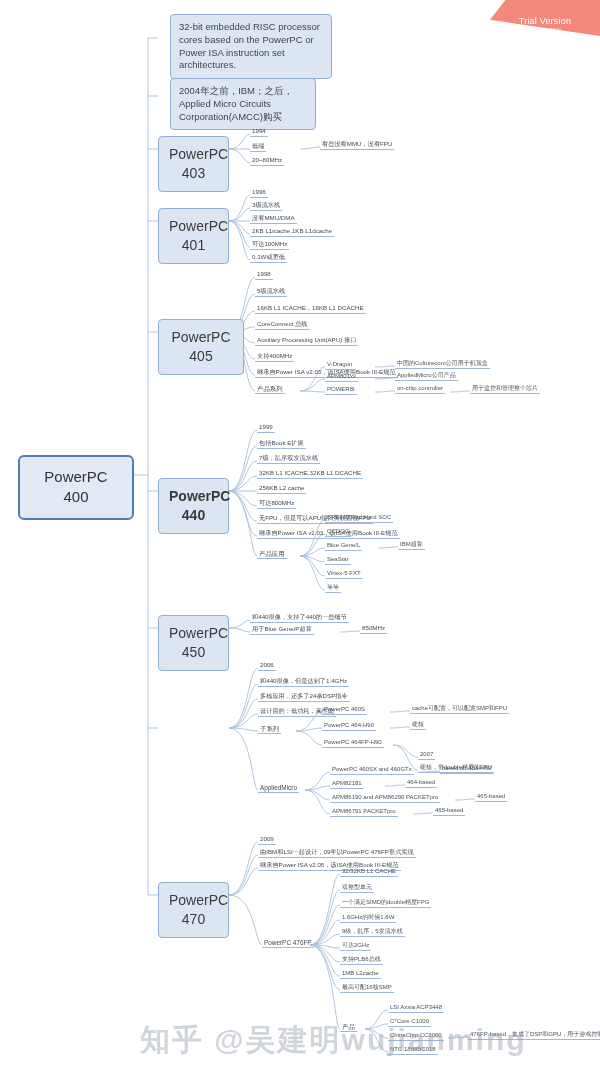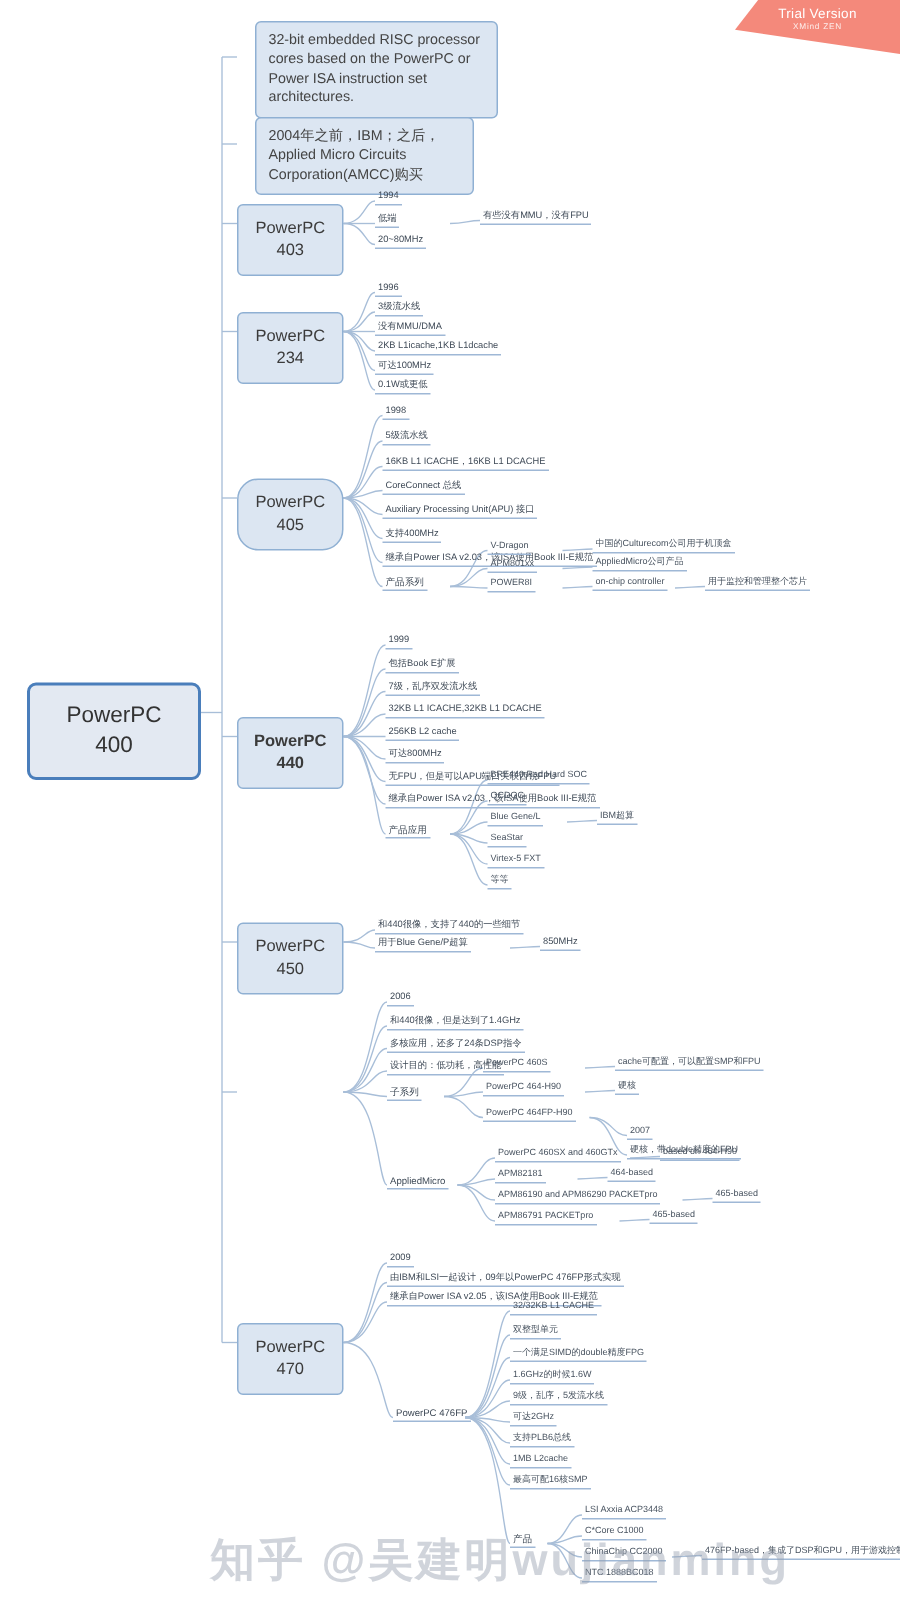--- a/index.html
+++ b/index.html
@@ -27,21 +27,21 @@
   .node.root {
     background:#e3e9f2;
     border:2px solid #4a7ebb;
     border-radius:6px;
     font-size:15px;
     color:#333;
     padding:10px 14px;
     text-align:center;
   }
   .node.topic {
-    font-size:11px;
+    font-size:14px;
     padding:8px 10px;
     text-align:center;
   }
   .node.para {
     font-size:9.5px;
     padding:6px 8px;
     text-align:left;
     color:#444;
     margin-left:12px;
   }
@@ -60,21 +60,21 @@
   .leaf.sub { font-size:6.0px; color:#47525f; }
 
   
   #trial {
     position:absolute; top:0; right:0;
     width:110px; height:36px;
     background:#f4897b;
     clip-path:polygon(14% 0, 100% 0, 100% 100%, 0 55%);
     color:#fff;
     text-align:center;
-    padding-top:4px;
+    padding-top:16px;
   }
   #trial .t1 { font-size:9px; letter-spacing:.2px; }
   #trial .t2 { font-size:5.5px; opacity:.85; margin-top:1px; letter-spacing:.5px; }
 
   
   #watermark {
     position:absolute;
     left:140px; top:1020px;
     width:430px; height:48px;
     font-size:30px;
@@ -206,23 +206,23 @@
   </svg>
 
   <div class="node root" style="left:18px; top:455px; width:116px;">PowerPC 400</div>
 
   <div class="node para" style="left:158px; top:14px; width:162px;">32-bit embedded RISC processor cores based on the PowerPC or Power ISA instruction set architectures.</div>
 
   <div class="node para" style="left:158px; top:78px; width:146px;">2004年之前，IBM；之后，Applied Micro Circuits Corporation(AMCC)购买</div>
 
   <div class="node topic" style="left:158px; top:136px; width:71px;">PowerPC 403</div>
 
-  <div class="node topic" style="left:158px; top:208px; width:71px;">PowerPC 234</div>
-
-  <div class="node topic" style="left:158px; top:319px; width:71px;border-radius:14px;">PowerPC 405</div>
+  <div class="node topic" style="left:158px; top:208px; width:71px;">PowerPC 401</div>
+
+  <div class="node topic" style="left:158px; top:319px; width:86px;">PowerPC 405</div>
 
   <div class="node topic" style="left:158px; top:478px; width:71px;font-weight:bold;">PowerPC 440</div>
 
   <div class="node topic" style="left:158px; top:615px; width:71px;">PowerPC 450</div>
 
 
   <div class="node topic" style="left:158px; top:882px; width:71px;">PowerPC 470</div>
 
   <div class="leaf" style="left:250px; top:128px;">1994</div>
   <div class="leaf" style="left:250px; top:143px;">低端</div>

